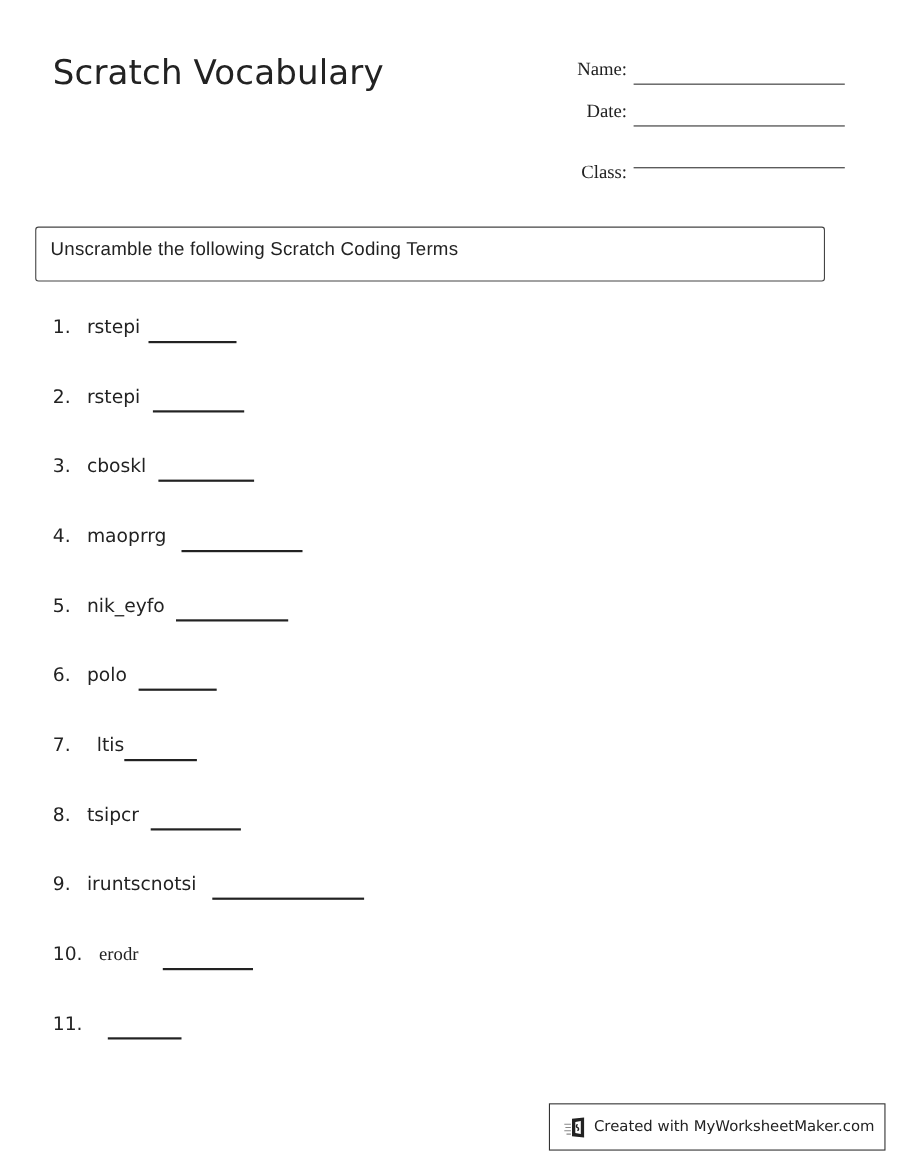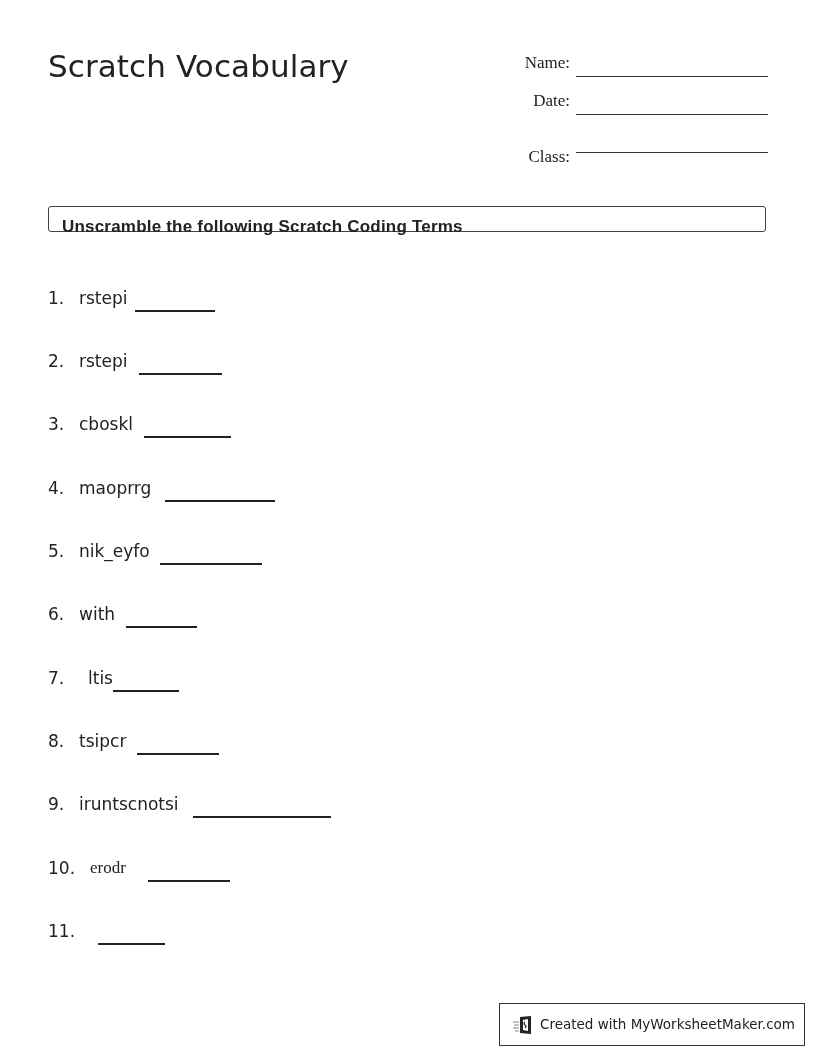--- a/index.html
+++ b/index.html
@@ -1,20 +1,20 @@
 <!DOCTYPE html>
 <html><head>
 <meta charset="utf-8">
 <style>
   html, body { margin:0; padding:0; background:#ffffff; }
   body { width:816px; height:1056px; position:relative; overflow:hidden; font-family:"DejaVu Sans","Liberation Sans",sans-serif; color:#222; }
   .title { position:absolute; left:48px; top:48px; font-size:31px; font-weight:normal; color:#222; letter-spacing:0.1px; font-family:"DejaVu Sans",sans-serif; }
   .field-label { position:absolute; right:246px; font-family:Liberation Serif, serif; font-size:17px; color:#222; white-space:nowrap; }
   .field-line { position:absolute; left:576px; width:192px; border-bottom:1.5px solid #333; height:0; }
-  .instr-box { position:absolute; left:48px; top:206px; width:718px; height:26px; border:1.3px solid #444; border-radius:3px; box-sizing:border-box;font-weight:bold; }
+  .instr-box { position:absolute; left:32px; top:206px; width:718px; height:50px; border:1.3px solid #444; border-radius:3px; box-sizing:border-box; }
   .instr-text { position:absolute; left:13px; top:10px; font-size:17px; color:#222; font-family:"Liberation Sans",sans-serif; letter-spacing:0.2px; }
   .item { position:absolute; left:48px; height:26px; font-size:17px; color:#222; white-space:nowrap; font-family:"DejaVu Sans",sans-serif; }
   .item-num { position:absolute; left:0; top:0; }
   .item-word { position:absolute; top:0; }
   .item-line { position:absolute; border-bottom:2px solid #222; height:0; top:22px; }
   .footer { position:absolute; left:499px; top:1003px; width:306px; height:43px; border:1.3px solid #333; box-sizing:border-box; }
   .footer-icon { position:absolute; left:12px; top:11px; width:22px; height:20px; }
   .footer-text { position:absolute; left:40px; top:12px; font-size:13.5px; color:#222; font-family:"DejaVu Sans",sans-serif; white-space:nowrap; }
 </style>
 </head>
@@ -59,21 +59,21 @@
   <span class="item-word" style="left:31px;">maoprrg</span>
   <span class="item-line" style="left:117px;width:110px;"></span>
 </div>
 <div class="item" style="top:541px;">
   <span class="item-num">5.</span>
   <span class="item-word" style="left:31px;">nik_eyfo</span>
   <span class="item-line" style="left:112px;width:102px;"></span>
 </div>
 <div class="item" style="top:604px;">
   <span class="item-num">6.</span>
-  <span class="item-word" style="left:31px;">with</span>
+  <span class="item-word" style="left:31px;">polo</span>
   <span class="item-line" style="left:78px;width:71px;"></span>
 </div>
 <div class="item" style="top:668px;">
   <span class="item-num">7.</span>
   <span class="item-word" style="left:40px;">ltis</span>
   <span class="item-line" style="left:65px;width:66px;"></span>
 </div>
 <div class="item" style="top:731px;">
   <span class="item-num">8.</span>
   <span class="item-word" style="left:31px;">tsipcr</span>

